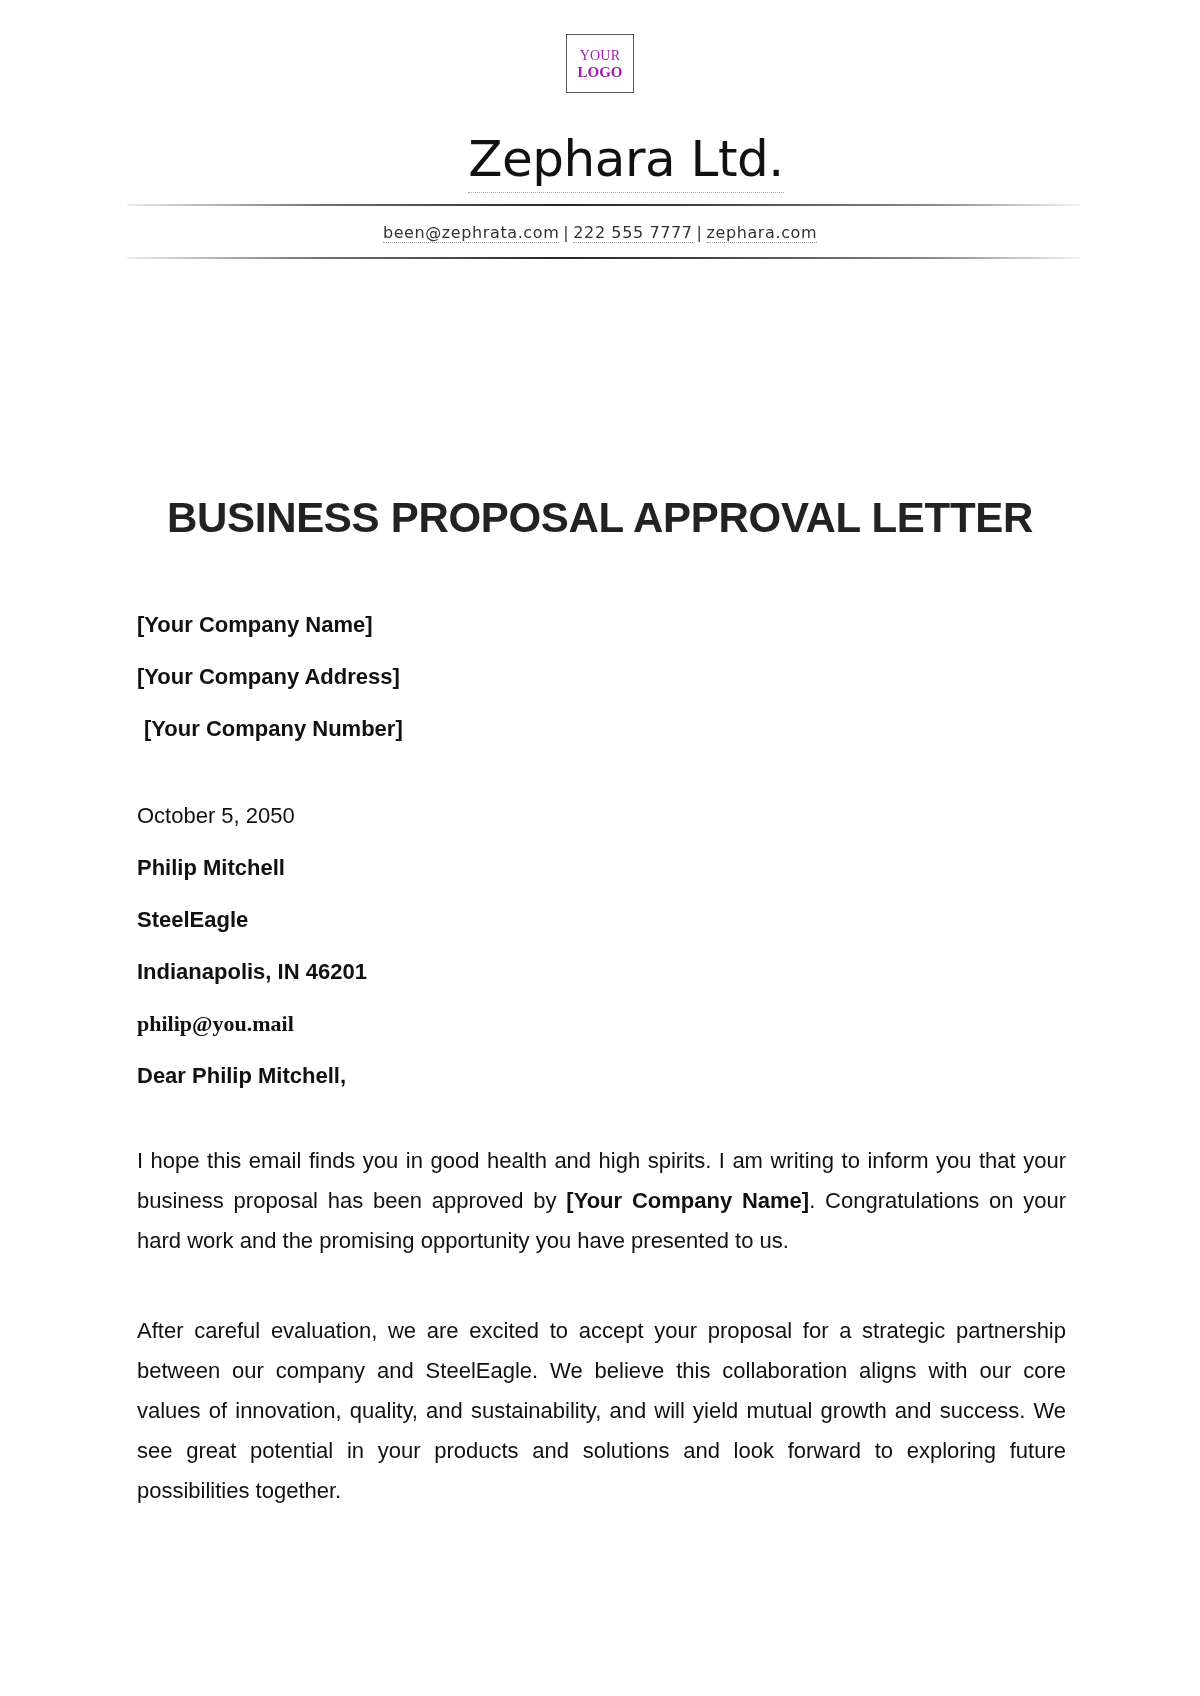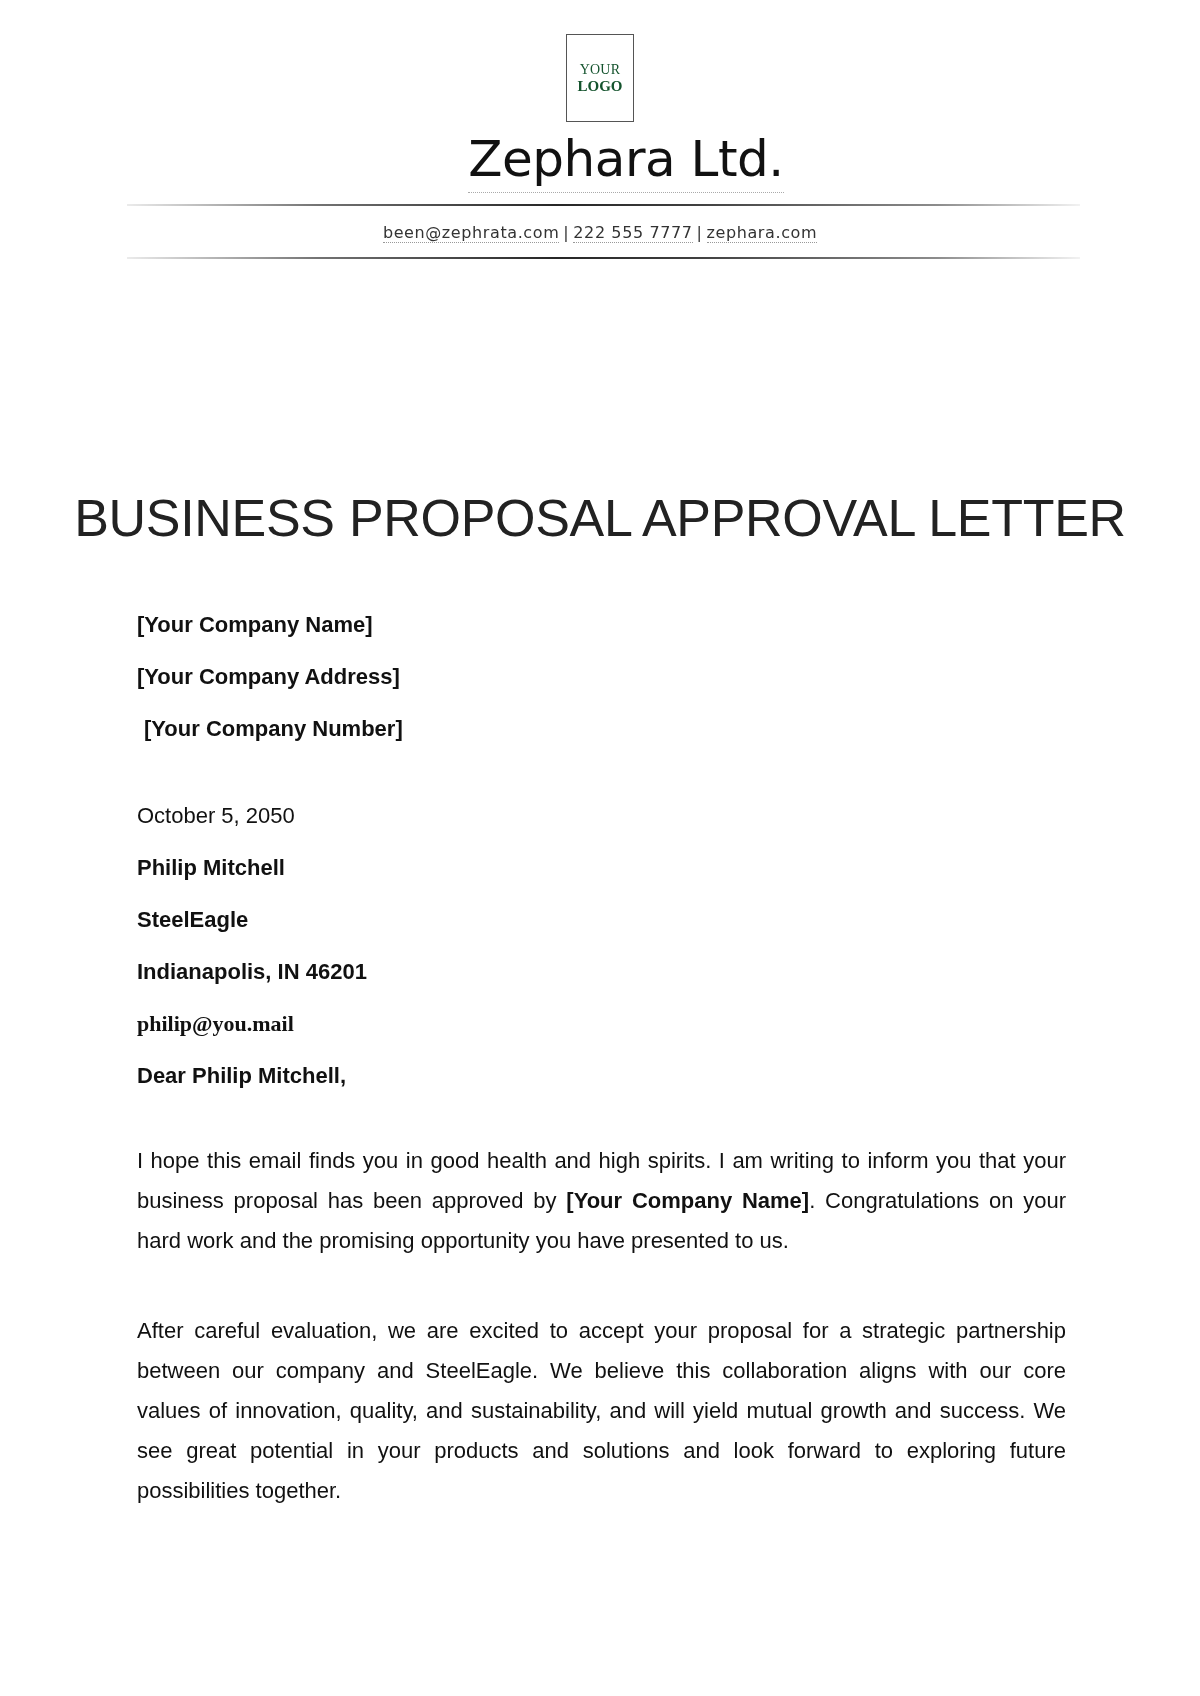--- a/index.html
+++ b/index.html
@@ -13,29 +13,29 @@
       position: relative;
       overflow: hidden;
       font-family: "Liberation Sans", sans-serif;
       color: #111111;
     }
     .logo-box {
       position: absolute;
       left: 566px;
       top: 34px;
       width: 68px;
-      height: 88px;
+      height: 59px;
       border: 1.5px solid #555555;
       box-sizing: border-box;
       display: flex;
       flex-direction: column;
       align-items: center;
       justify-content: center;
       font-family: "Liberation Serif", serif;
-      color: #14532d;
+      color: #a21caf;
       line-height: 17px;
     }
     .logo-box .l1 { font-size: 14px; letter-spacing: 0.2px; }
     .logo-box .l2 { font-size: 15px; font-weight: bold; }
     .company-name {
       position: absolute;
       left: 0;
       width: 1200px;
       top: 126px;
       text-align: center;
@@ -78,22 +78,22 @@
       border-bottom: 1px dotted #999999;
     }
     .contact-line .sep { margin: 0 4px; }
     .doc-title {
       position: absolute;
       left: 0;
       width: 1200px;
       top: 493px;
       text-align: center;
       font-family: "Liberation Sans", sans-serif;
-      font-weight: normal;
-      font-size: 52px;
+      font-weight: bold;
+      font-size: 42px;
       color: #222222;
       line-height: 50px;
       letter-spacing: -0.3px;
     }
     .block {
       position: absolute;
       left: 137px;
       font-family: "Liberation Sans", sans-serif;
       font-size: 22px;
       line-height: 28px;

